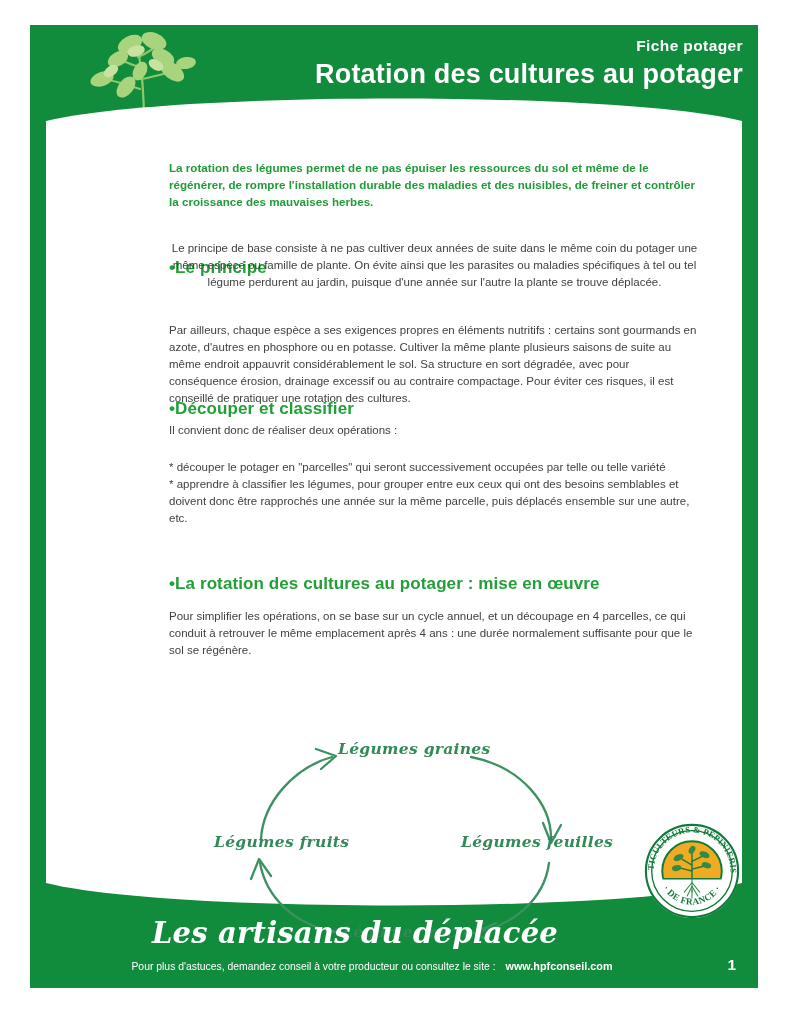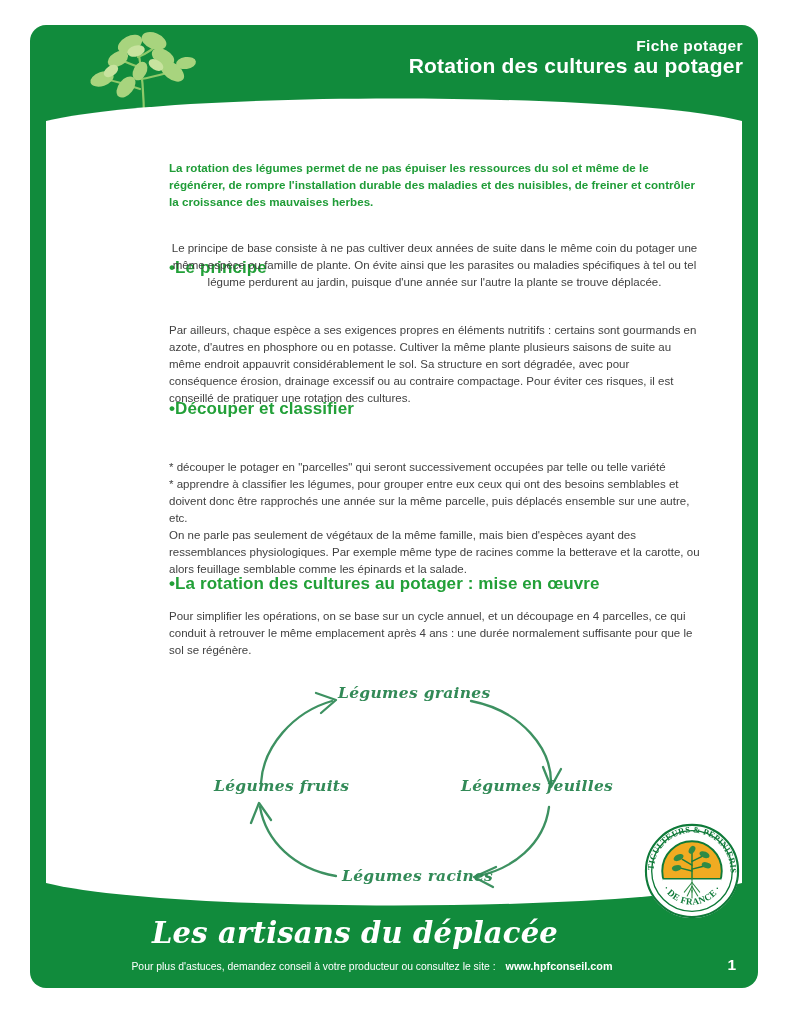--- a/index.html
+++ b/index.html
@@ -17,21 +17,20 @@
 
   
   #page {
     position: absolute;
     left: 30px;
     top: 25px;
     width: 728px;
     height: 963px;
     background: #118b3c;
     overflow: hidden;
-    border-radius: 16px;
   }
 
   
   #header-banner {
     position: absolute;
     left: 0;
     top: 0;
     width: 728px;
     height: 120px;
     overflow: hidden;
@@ -50,23 +49,24 @@
     text-align: right;
     color: #ffffff;
   }
   #header-kicker {
     font-size: 15.5px;
     font-weight: bold;
     letter-spacing: 0.4px;
     line-height: 1.1;
   }
   #header-title {
-    font-size: 21px;
+    font-size: 27px;
     font-weight: bold;
     letter-spacing: 0.2px;
+    margin-top: 5px;
     line-height: 1.15;
     white-space: nowrap;
   }
 
   
   #content-sheet {
     position: absolute;
     left: 16px;
     top: 62px;
     width: 696px;
@@ -114,21 +114,21 @@
   .para {
     color: #3f3f3f;
     font-size: 11.5px;
     line-height: 1.475;
   }
 
   
   #cycle-diagram {
     position: absolute;
     left: 120px;
-    top: 592px;
+    top: 648px;
     width: 460px;
     height: 215px;
   }
   .cycle-label {
     position: absolute;
     color: #328a57;
     font-family: "DejaVu Serif", "Liberation Serif", serif;
     font-style: italic;
     font-weight: bold;
     font-size: 15.5px;
@@ -246,23 +246,23 @@
 
       <div class="text-col h2" style="top:131px;margin-top:41px;">
         <span class="bullet-dot">•</span><span>Le principe</span>
       </div>
       <div class="text-col para" style="top:153px;text-align:center;">Le principe de base consiste à ne pas cultiver deux années de suite dans le même coin du potager une même espèce ou famille de plante. On évite ainsi que les parasites ou maladies spécifiques à tel ou tel légume perdurent au jardin, puisque d'une année sur l'autre la plante se trouve déplacée.</div>
       <div class="text-col para" style="top:235px;">Par ailleurs, chaque espèce a ses exigences propres en éléments nutritifs : certains sont gourmands en azote, d'autres en phosphore ou en potasse. Cultiver la même plante plusieurs saisons de suite au même endroit appauvrit considérablement le sol. Sa structure en sort dégradée, avec pour conséquence érosion, drainage excessif ou au contraire compactage. Pour éviter ces risques, il est conseillé de pratiquer une rotation des cultures.</div>
 
       <div class="text-col h2" style="top:313px;">
         <span class="bullet-dot">•</span><span>Découper et classifier</span>
       </div>
+      <div class="text-col para" style="top:335px;">Il convient donc de réaliser deux opérations :</div>
       <div class="text-col para" style="top:372px; white-space:pre-line;">* découper le potager en "parcelles" qui seront successivement occupées par telle ou telle variété
 * apprendre à classifier les légumes, pour grouper entre eux ceux qui ont des besoins semblables et doivent donc être rapprochés une année sur la même parcelle, puis déplacés ensemble sur une autre, etc.</div>
-      <div class="text-col para" style="top:440px;">On ne parle pas seulement de végétaux de la même famille, mais bien d'espèces ayant des ressemblances physiologiques. Par exemple même type de racines comme la betterave et la carotte, ou alors feuillage semblable comme les épinards et la salade.</div>
 
       <div class="text-col h2" style="top:488px;">
         <span class="bullet-dot">•</span><span>La rotation des cultures au potager : mise en œuvre</span>
       </div>
       <div class="text-col para" style="top:521px;">Pour simplifier les opérations, on se base sur un cycle annuel, et un découpage en 4 parcelles, ce qui conduit à retrouver le même emplacement après 4 ans : une durée normalement suffisante pour que le sol se régénère.</div>
 
       <div id="cycle-diagram">
         <svg viewBox="0 0 460 215" style="position:absolute;left:0;top:0;width:460px;height:215px;">
           <g fill="none" stroke="#3d9161" stroke-width="2.3" stroke-linecap="round">
 

